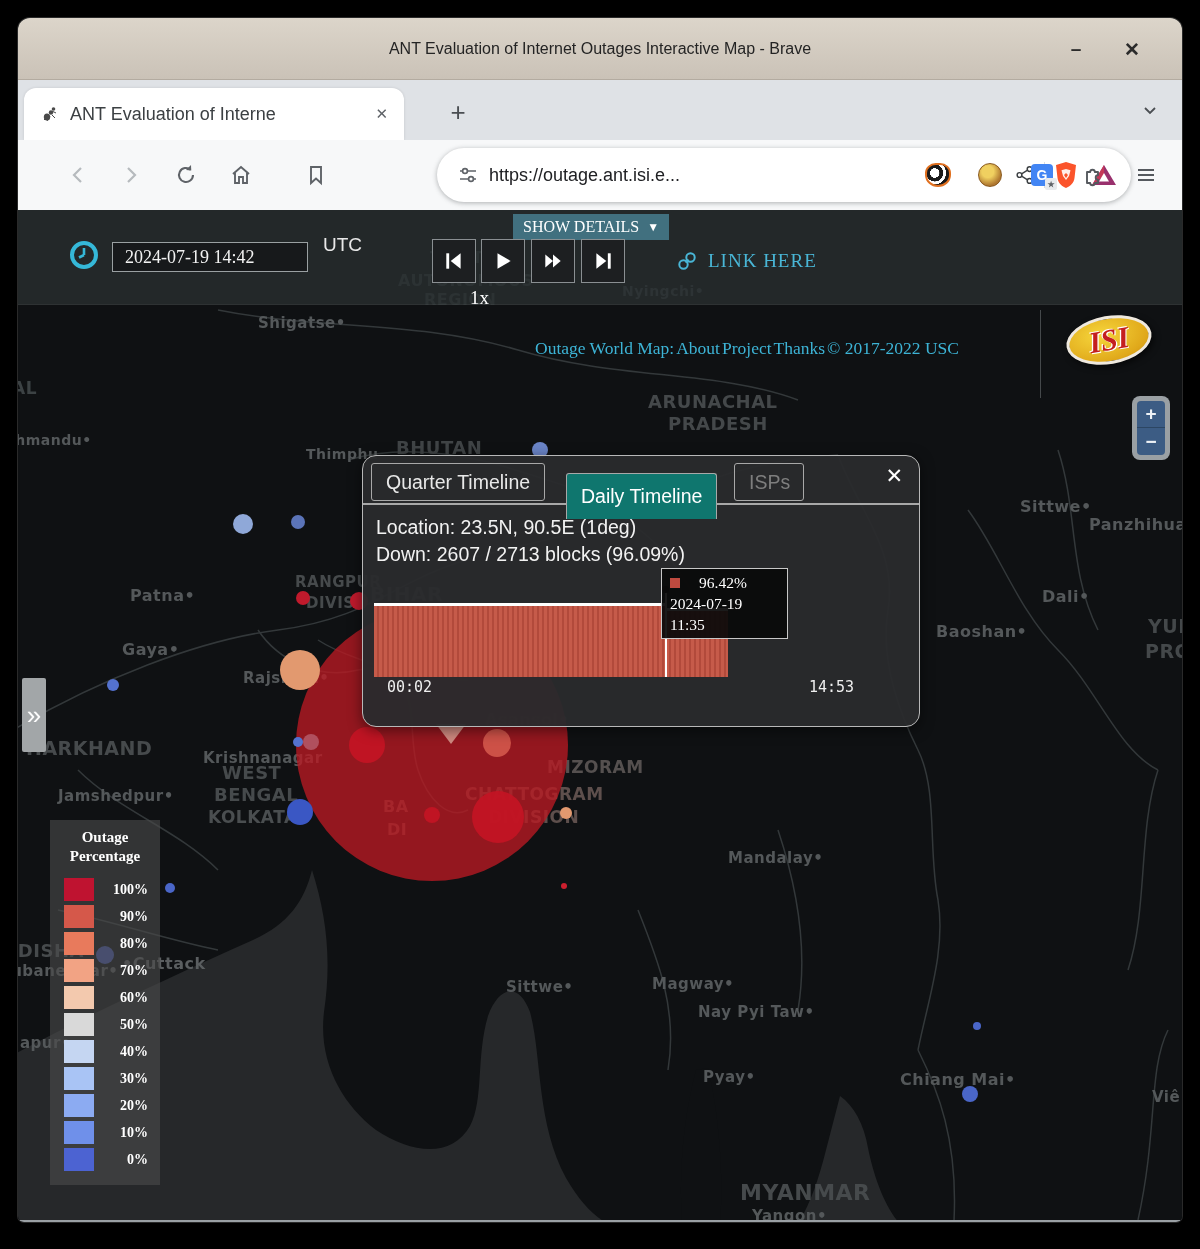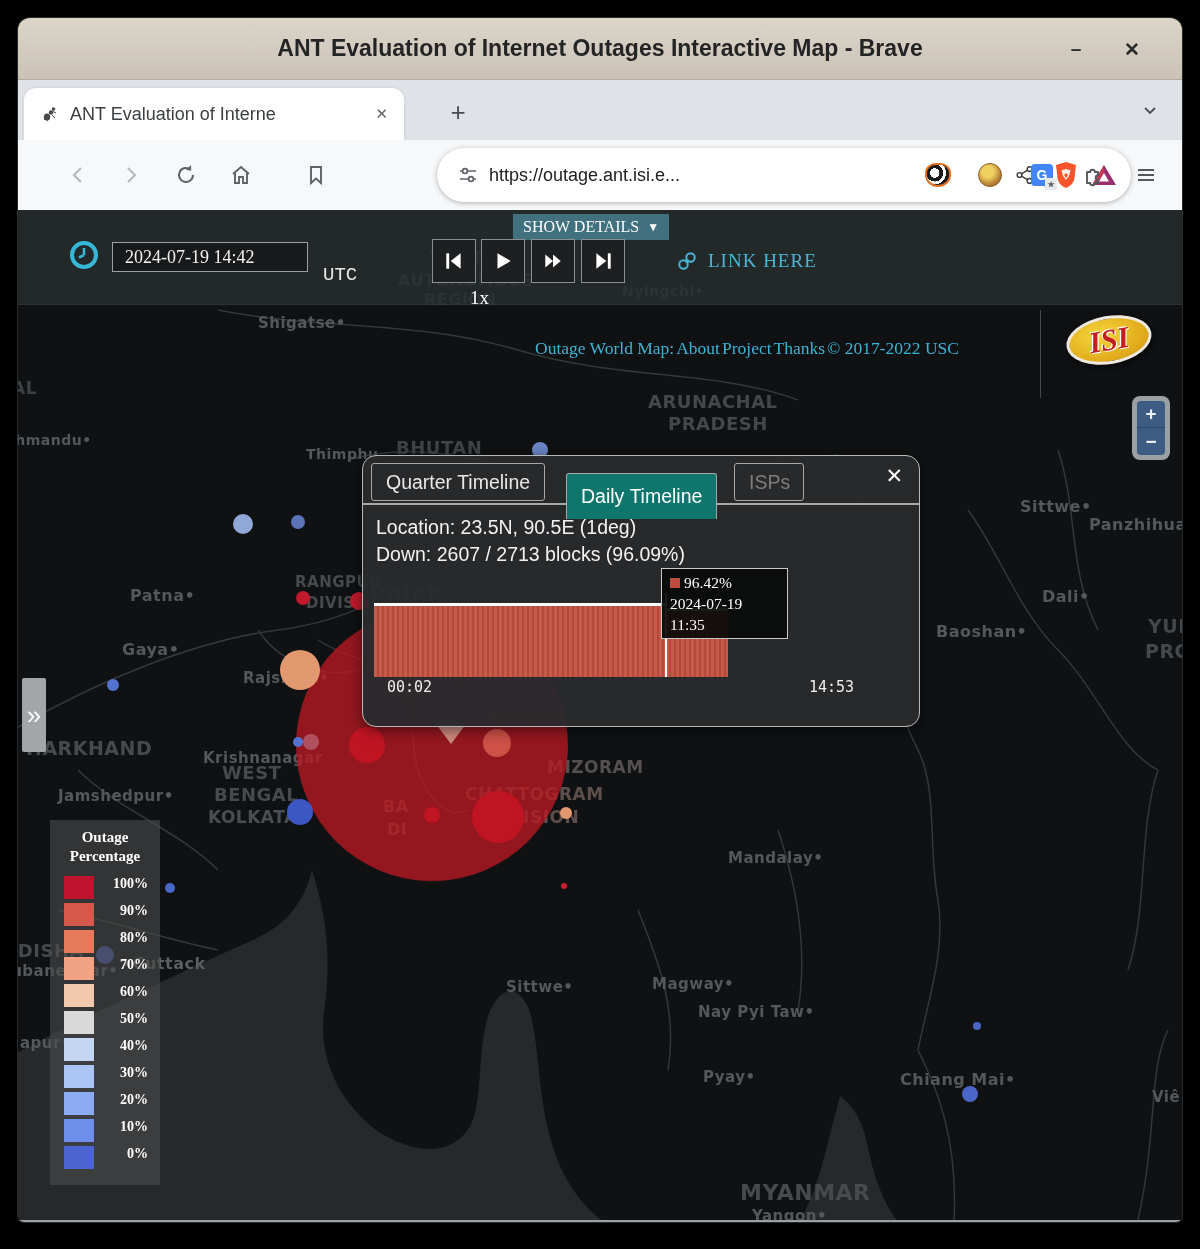--- a/index.html
+++ b/index.html
@@ -5,21 +5,21 @@
   * { margin:0; padding:0; box-sizing:border-box; }
   html,body { width:1200px; height:1249px; background:#000; font-family:"Liberation Sans",sans-serif; overflow:hidden; }
 
   .window { position:absolute; left:18px; top:18px; width:1164px; height:1204px;
             border-radius:12px 12px 6px 6px; overflow:hidden; background:#0f1113;
             box-shadow:0 0 0 1px #2a2a2a; }
 
   
   .titlebar { position:relative; height:62px; background:linear-gradient(#dcd5ca,#cac2b7);
               border-bottom:1px solid #b3aba0; display:flex; align-items:center; justify-content:center; }
-  .titlebar .title { font-size:23px; font-weight:bold; color:#242424; }
+  .titlebar .title { font-size:16px; font-weight:normal; color:#242424; }
   .winbtn { position:absolute; top:0; height:62px; width:44px; display:flex; align-items:center; justify-content:center;
             font-size:19px; font-weight:bold; color:#2b2b2b; cursor:default; }
   .winbtn.min { right:84px; } .winbtn.cls { right:28px; }
 
   
   .tabstrip { position:relative; height:60px; background:#dfe2e6; }
   .tab { position:absolute; left:6px; top:8px; width:380px; height:52px; background:#fff;
          border-radius:12px 12px 0 0; display:flex; align-items:center; padding:0 12px 0 16px;
          box-shadow:0 0 3px rgba(0,0,0,.12); }
   .tab .favicon { width:20px; height:20px; margin-right:10px; flex:0 0 auto; }
@@ -54,21 +54,21 @@
   .map-dot { position:absolute; border-radius:50%; z-index:3; }
   .topstrip { position:absolute; left:0; top:0; right:0; height:95px; background:rgba(40,46,48,.8);
               border-bottom:1px solid rgba(255,255,255,.05); z-index:4; }
 
   
   .show-details { position:absolute; left:495px; top:4px; height:26px; padding:0 10px; background:#41707f; color:#fff;
                   font-family:"Liberation Serif",serif; font-size:16px; display:flex; align-items:center; gap:8px; z-index:8; }
   .clock { position:absolute; left:50px; top:29px; z-index:8; }
   .datebox { position:absolute; left:94px; top:32px; width:196px; height:30px; background:#17191b; border:1px solid #9aa0a2;
              color:#f2f2f2; font-family:"Liberation Serif",serif; font-size:18px; padding:0 0 0 12px; z-index:8; }
-  .utc { position:absolute; left:305px; top:54px; color:#e8e8e8; font-family:Liberation Mono, monospace; font-size:19px; z-index:8; }
+  .utc { position:absolute; left:305px; top:24px; color:#e8e8e8; font-family:Liberation Sans, sans-serif; font-size:19px; z-index:8; }
   .pbtn { position:absolute; top:29px; width:44px; height:44px; background:#1d1f21; border:1px solid #8a8f92;
           display:flex; align-items:center; justify-content:center; z-index:8; }
   .speed { position:absolute; left:452px; top:77px; color:#fff; font-family:"Liberation Serif",serif; font-size:19px; z-index:8; }
   .linkhere { position:absolute; left:658px; top:40px; display:flex; align-items:center; gap:10px; color:#49b6d6;
               font-family:"Liberation Serif",serif; font-size:19px; letter-spacing:1px; z-index:8; }
 
   
   .sitehdr { position:absolute; left:517px; top:128px; display:flex; gap:2px; z-index:3;
              font-family:"Liberation Serif",serif; font-size:17.5px; color:#3db4d6; white-space:nowrap; }
   .hdr-div { position:absolute; left:1022px; top:100px; width:1px; height:88px; background:#45494b; z-index:3; }
@@ -84,21 +84,21 @@
              display:flex; align-items:center; justify-content:center; }
   .zoombtn.zin { border-radius:4px 4px 0 0; border-bottom:1px solid #2c4663; }
   .zoombtn.zout { border-radius:0 0 4px 4px; }
   .paneltoggle { position:absolute; left:4px; top:468px; width:24px; height:74px; background:#a2a6a8; color:#fcfcfc;
                  font-size:26px; display:flex; align-items:center; justify-content:center; border-radius:2px; z-index:5; }
 
   
   .legend { position:absolute; left:32px; top:610px; width:110px; background:rgba(74,74,74,.62); padding:8px 0 12px; z-index:5; }
   .legend-title { text-align:center; color:#fff; font-family:"Liberation Serif",serif; font-weight:bold; font-size:15px; line-height:19px; }
   .legend-rows { margin-top:10px; }
-  .legend-row { display:flex; align-items:flex-start; height:27px; padding:0 12px 0 14px; }
+  .legend-row { display:flex; align-items:center; height:27px; padding:0 12px 0 14px; }
   .legend-sw { width:30px; height:23px; flex:0 0 auto; }
   .legend-lb { flex:1; text-align:right; color:#fff; font-family:"Liberation Serif",serif; font-weight:bold; font-size:14px; }
 
   
   .markertip { position:absolute; left:418px; top:514px; width:0; height:0; border-left:15px solid transparent;
                border-right:15px solid transparent; border-top:20px solid #cf8a80; z-index:5; }
   .popup { position:absolute; left:344px; top:245px; width:558px; height:272px; background:rgba(42,43,45,.96);
            border:1.5px solid #b8b8b8; border-radius:14px; box-shadow:0 3px 14px rgba(0,0,0,.5); z-index:6; }
   .popup-hr { position:absolute; left:0; right:0; top:47px; border-top:2px solid #a8a8a8; }
   .ptab { position:absolute; font-size:19.5px; color:#e8e8e8; background:transparent; border:1.5px solid #a8a8a8;
@@ -109,21 +109,21 @@
   .ploc { position:absolute; left:13px; top:60px; color:#f2f2f2; font-size:19.5px; }
   .pdown { position:absolute; left:13px; top:87px; color:#f2f2f2; font-size:19.5px; }
   .barsA { position:absolute; left:11px; top:147px; width:292px; height:74px; border-top:3px solid #fff;
            background:repeating-linear-gradient(90deg,#c65b4a 0 3px,#b24a3b 3px 5px); }
   .barsB { position:absolute; left:303px; top:152px; width:62px; height:69px; border-top:3px solid #fff;
            background:repeating-linear-gradient(90deg,#c65b4a 0 3px,#b24a3b 3px 5px); }
   .cursorline { position:absolute; left:302px; top:134px; width:2px; height:87px; background:#fff; z-index:2; }
   .cursordot { position:absolute; left:299px; top:130px; width:7px; height:7px; background:#000; border-radius:50%; z-index:3; }
   .ptooltip { position:absolute; left:298px; top:112px; width:127px; background:rgba(10,10,10,.93); border:1px solid #c8c8c8;
               padding:3px 8px; font-family:"Liberation Serif",serif; font-size:15.5px; color:#fff; line-height:21px; z-index:4; }
-  .ptooltip .row1 { display:flex; align-items:center; gap:4px; }
+  .ptooltip .row1 { display:flex; align-items:center; gap:19px; }
   .ptooltip .sw { width:10px; height:10px; flex:0 0 auto; }
   .axis { position:absolute; top:222px; font-family:"DejaVu Sans Mono",monospace; font-size:15px; color:#efefef; }
 </style>
 </head>
 <body>
 
 <div class="window">
 
   <div class="titlebar">
     <div class="title">ANT Evaluation of Internet Outages Interactive Map - Brave</div>

